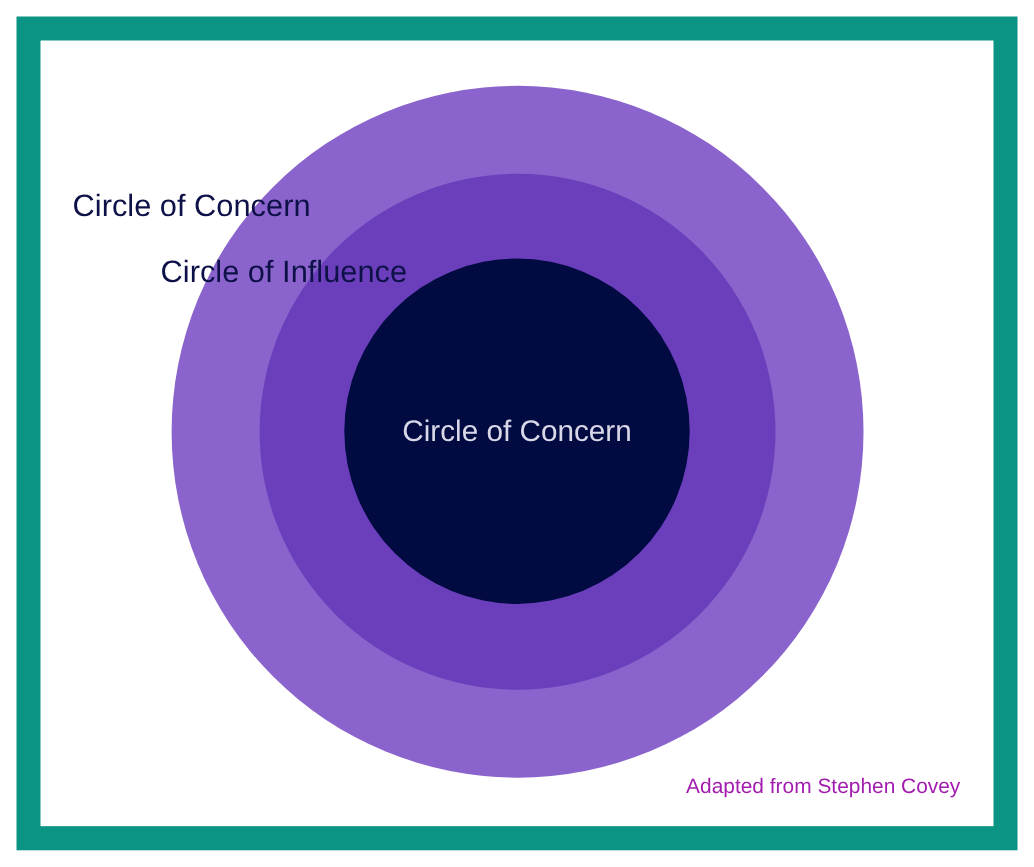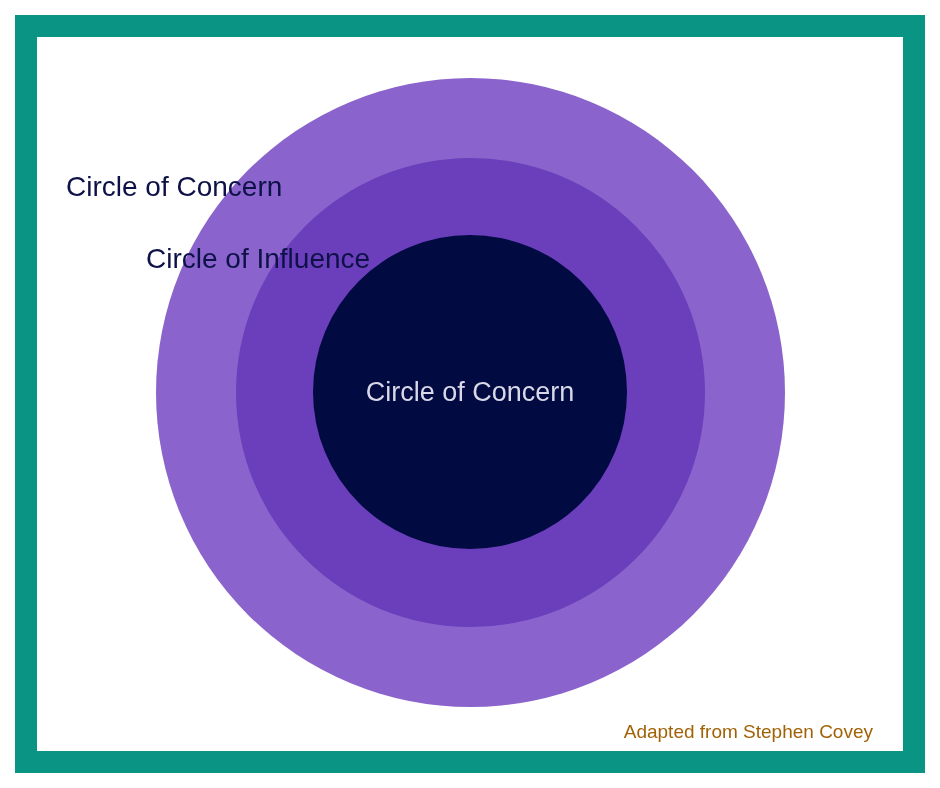--- a/index.html
+++ b/index.html
@@ -82,43 +82,43 @@
 
   .label-concern {
     left: 29px;      
     top: 136px;      
     font-size: 28px;
     color: #0D1147;
   }
 
   .label-influence {
     left: 109px;     
-    top: 208px;
+    top: 196px;
     font-size: 28px;
     color: #0D1147;
   }
 
   .label-control {
     left: 276px;
     top: 198px;
     width: 314px;
     height: 314px;
     display: flex;
     align-items: center;
     justify-content: center;
     font-size: 27px;
     color: #D8D8E8;
   }
 
   .attribution {
     position: absolute;
     right: 30px;
-    bottom: 8px;
+    bottom: 24px;
     font-size: 19px;
-    color: #a16207;
+    color: #a21caf;
     white-space: nowrap;
   }
 </style>
 </head>
 <body>
 
 <div class="canvas">
 
   <div class="frame"></div>
 

